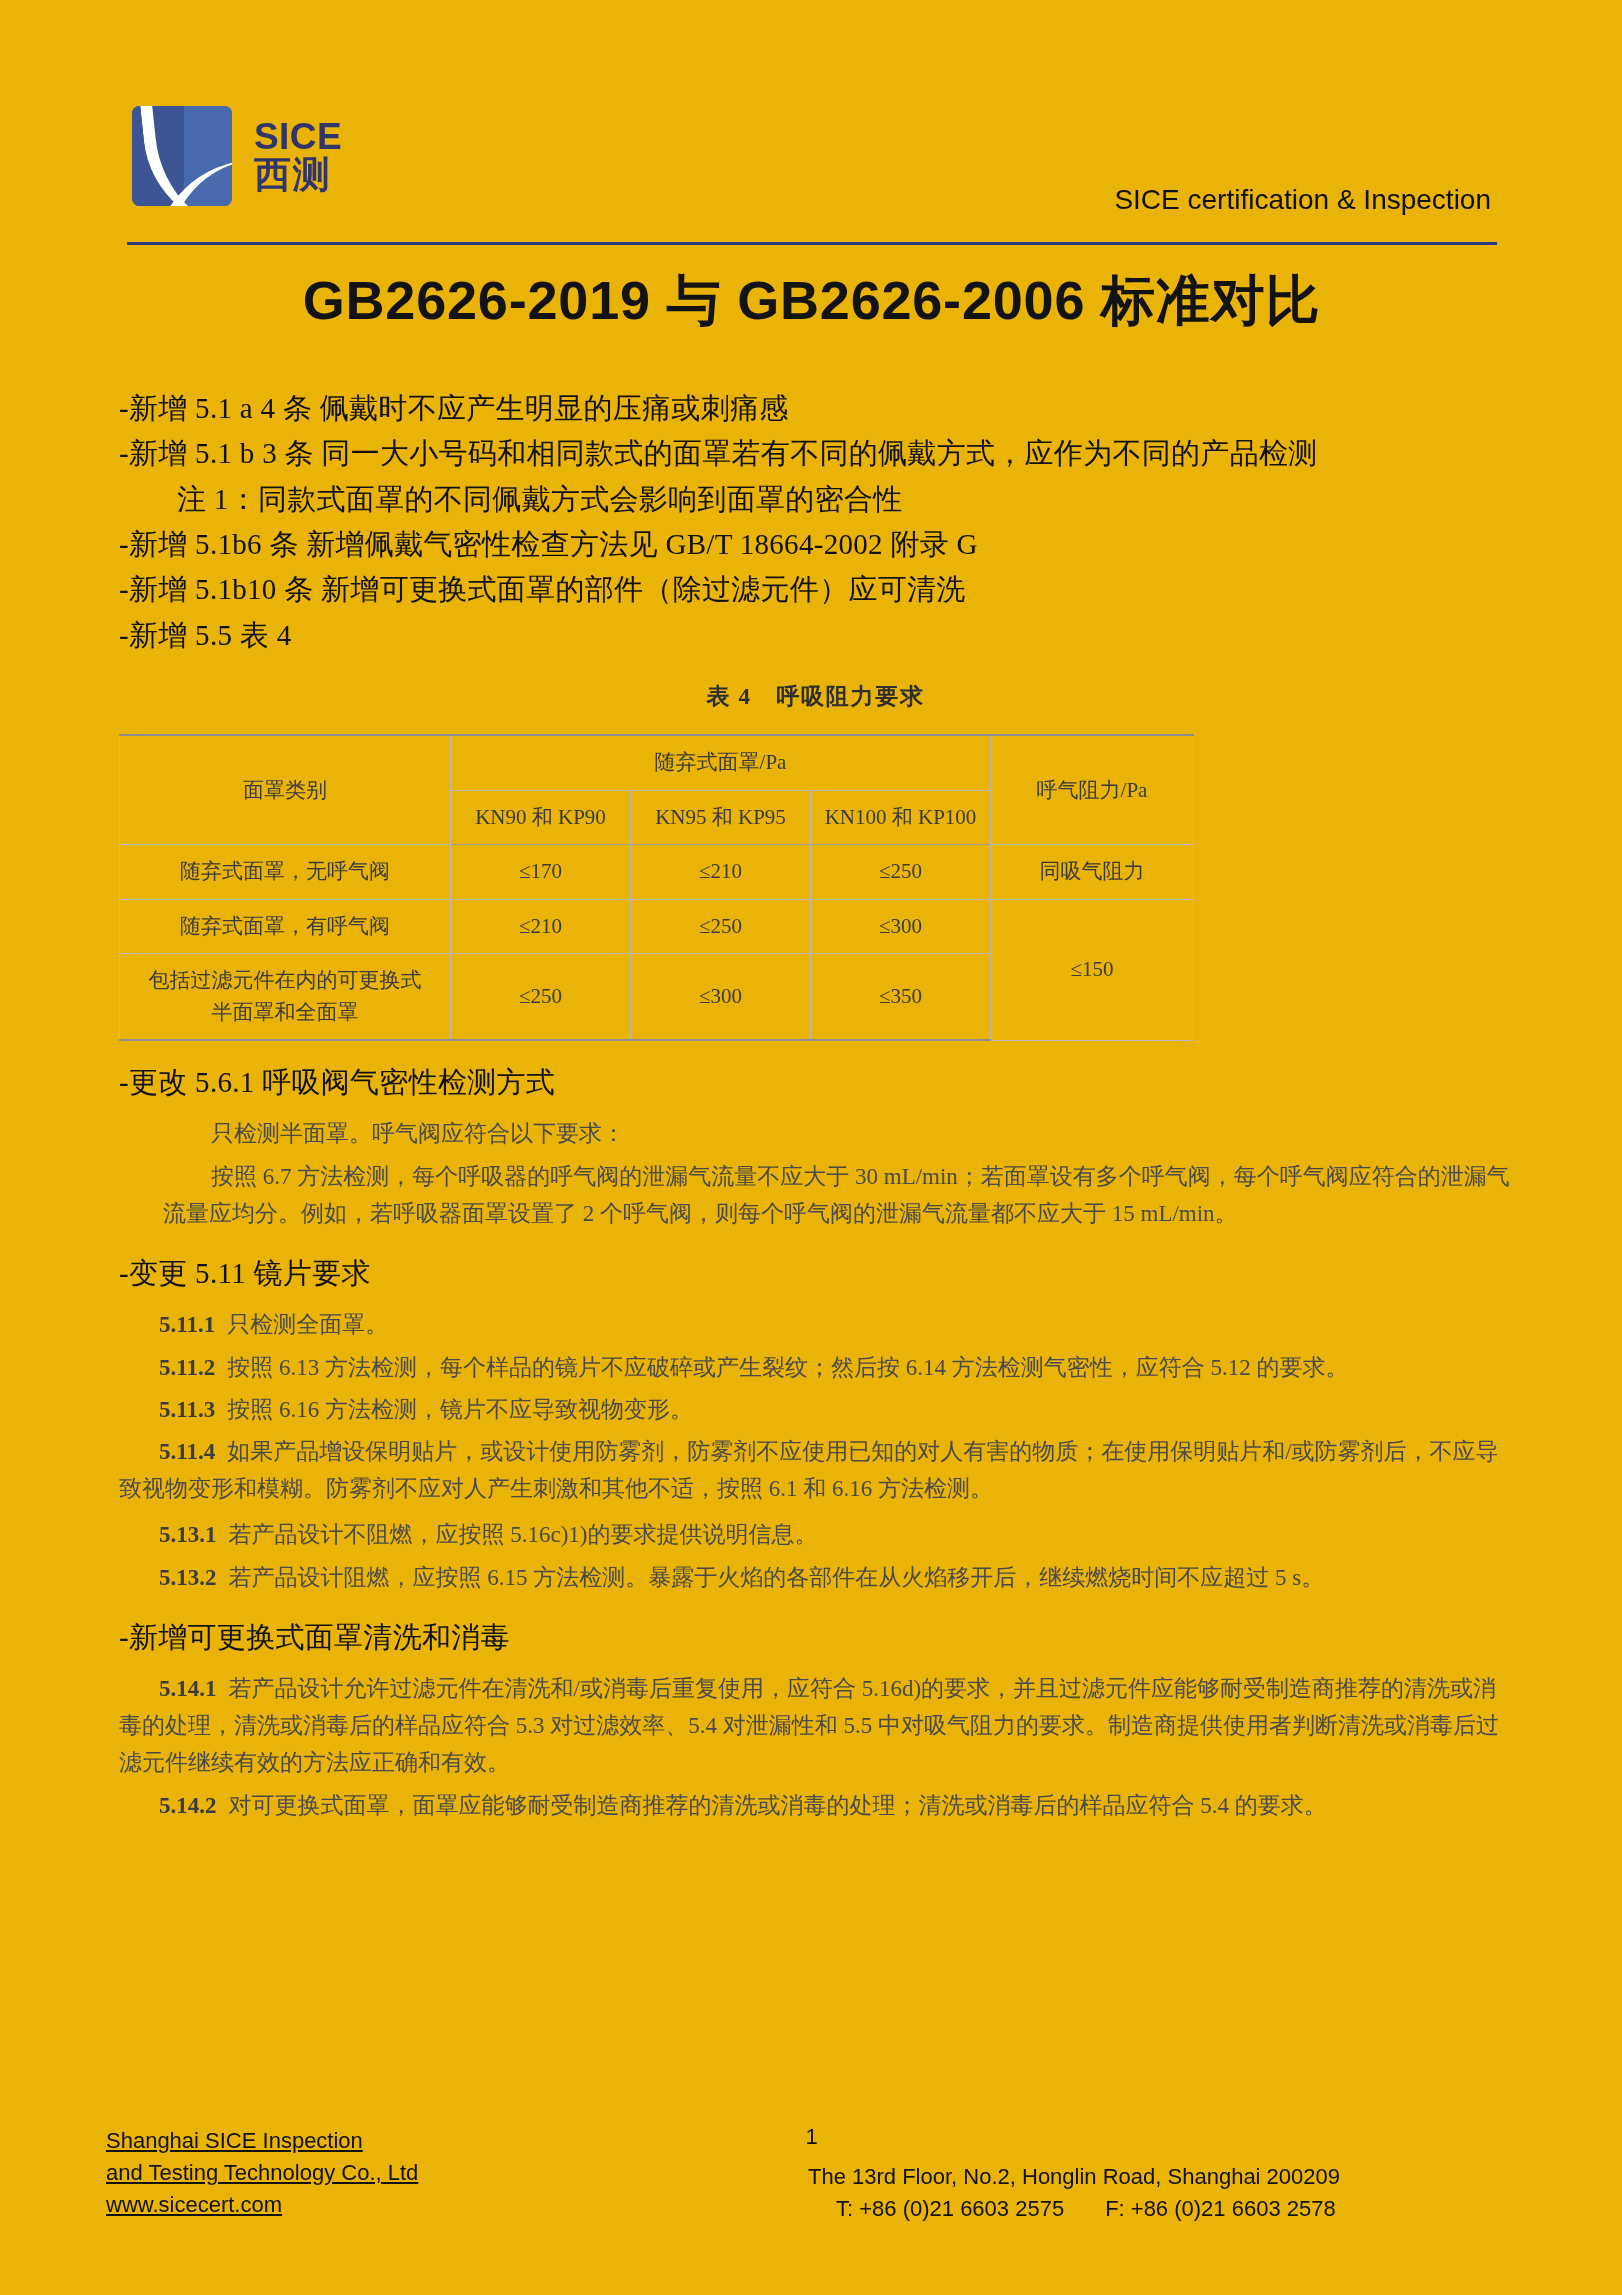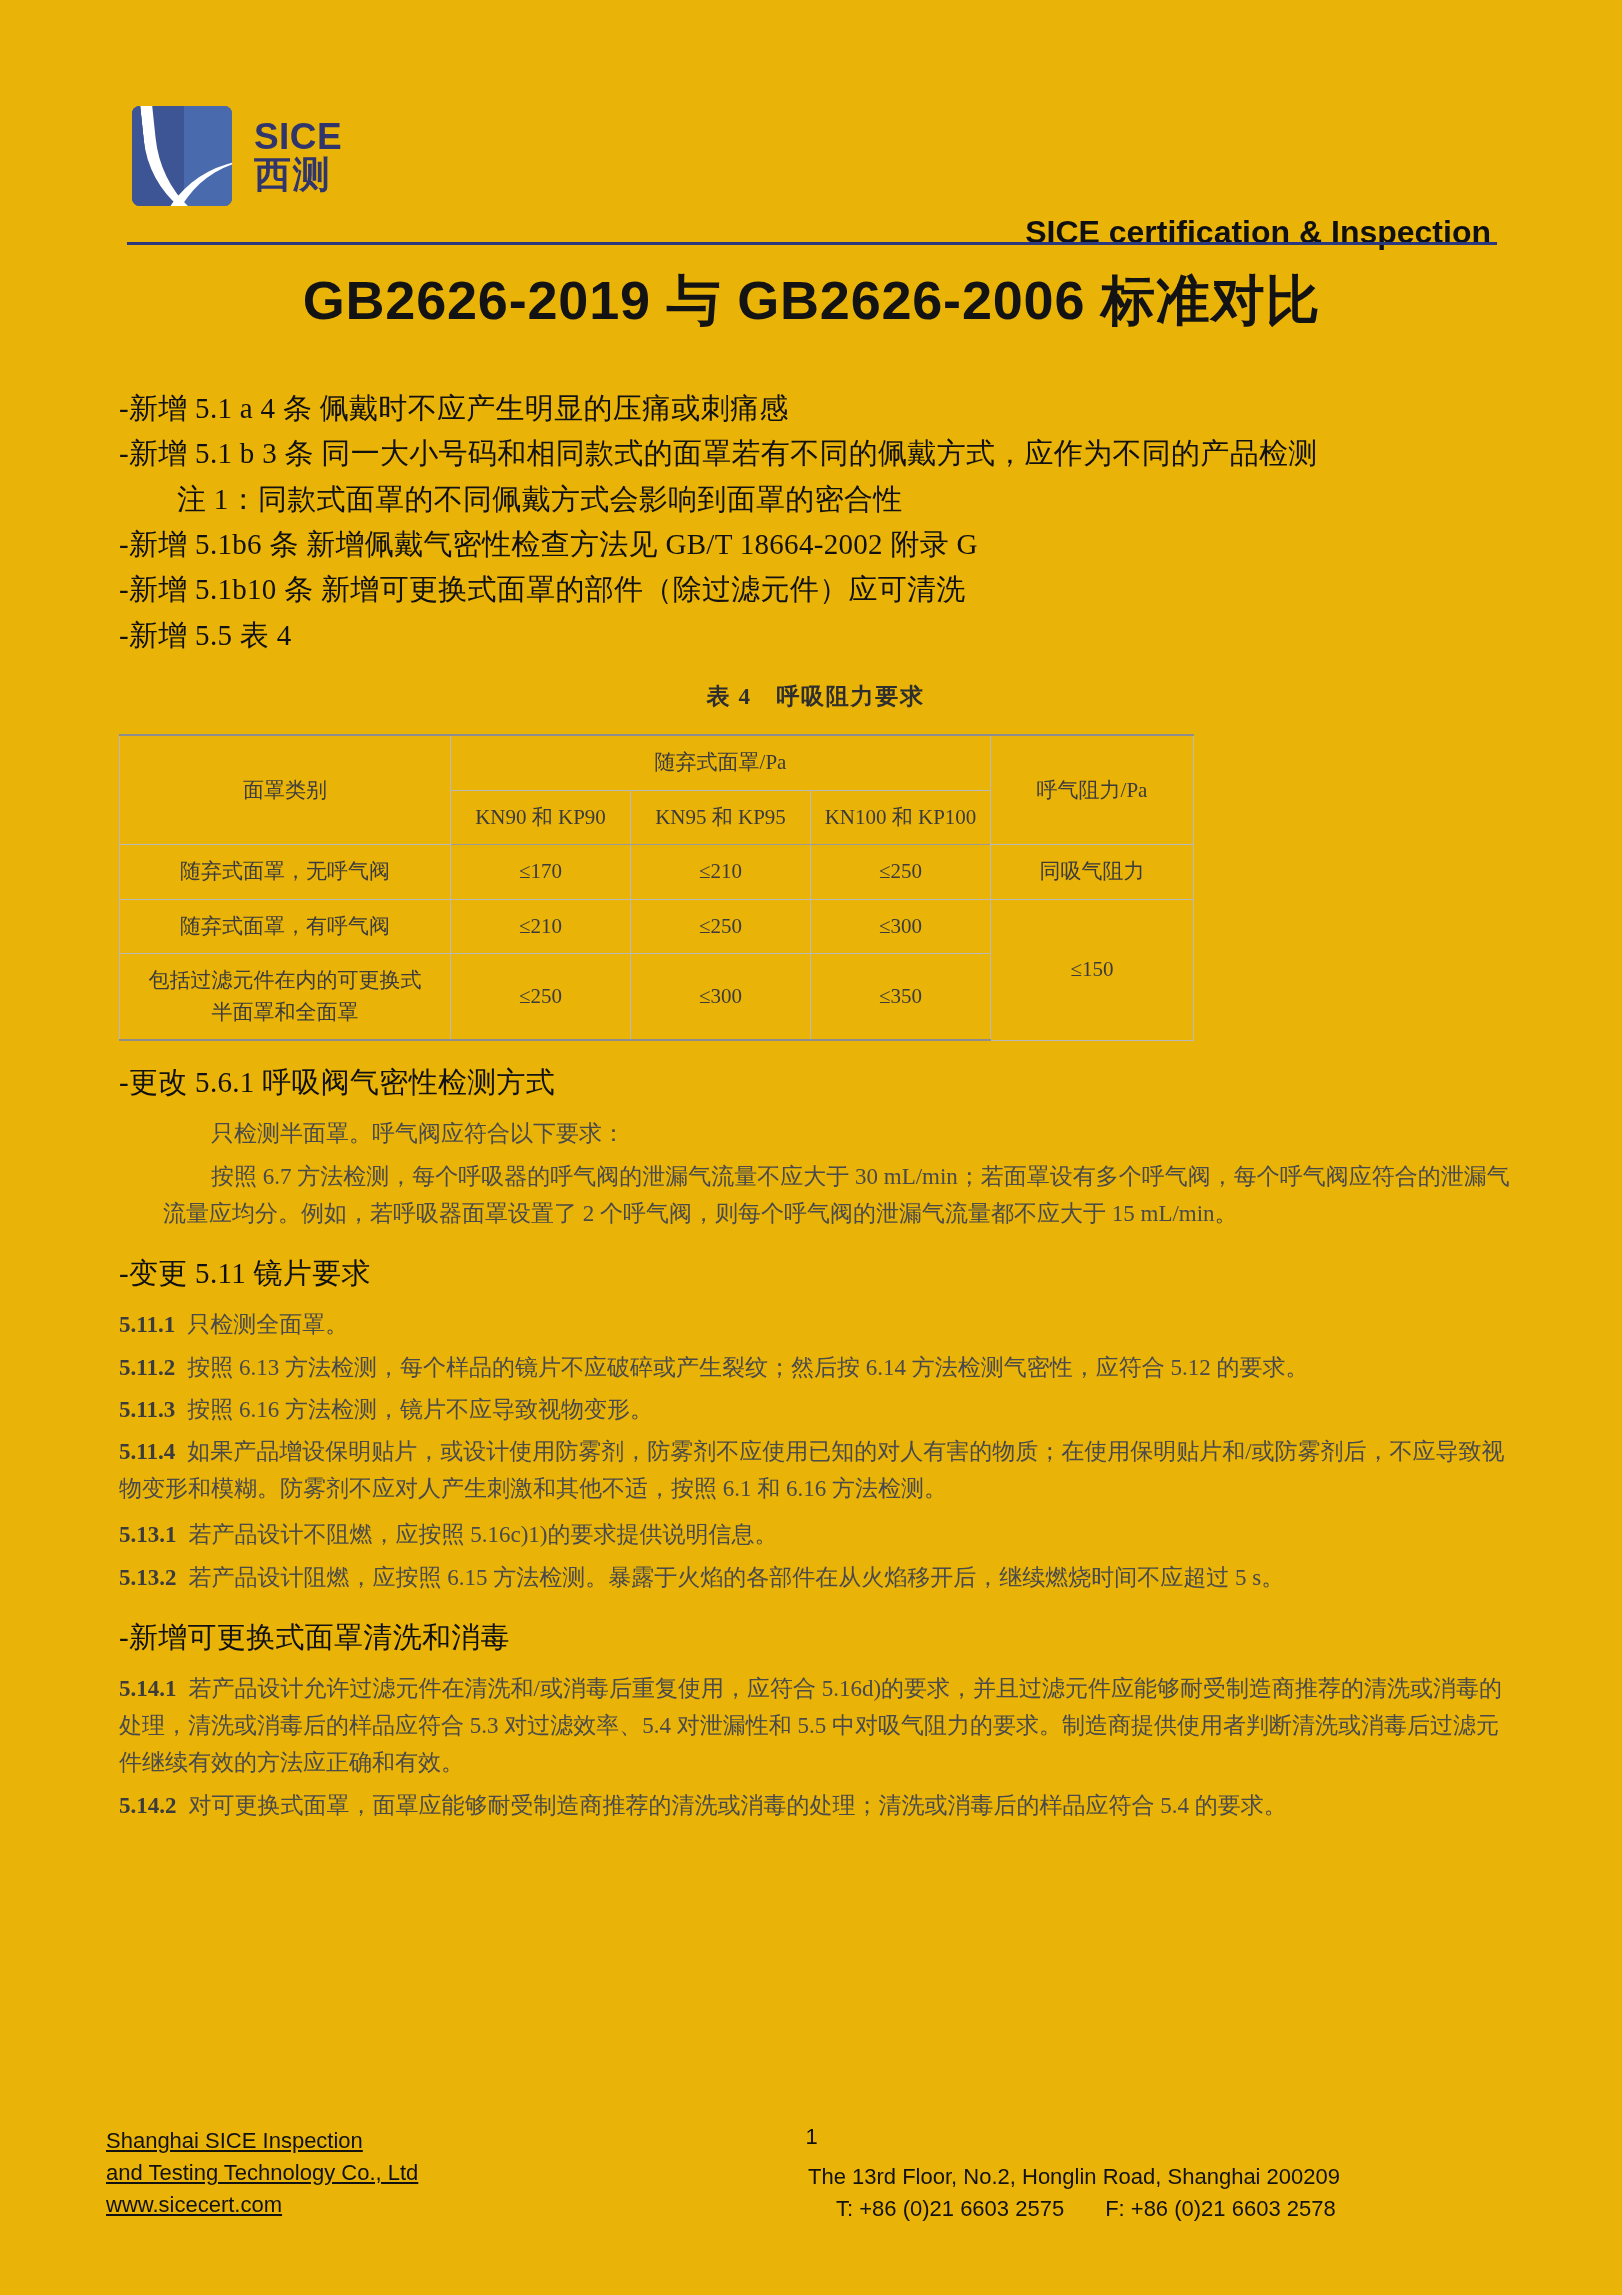--- a/index.html
+++ b/index.html
@@ -94,24 +94,24 @@
   .logo-text .brand-cn {
     font-family: "Liberation Sans", sans-serif;
     font-weight: bold;
     font-size: 37px;
     color: #30356b;
     letter-spacing: 1.7px;
   }
   .header-tagline {
     position: absolute;
     right: 132px;
-    top: 214px;
+    top: 184px;
     font-family: "Liberation Sans", sans-serif;
-    font-weight: bold;
-    font-size: 32px;
+    font-weight: normal;
+    font-size: 28px;
     color: #101010;
     white-space: nowrap;
   }
   .header-rule {
     position: absolute;
     left: 127px;
     right: 126px;
     top: 242px;
     height: 2.5px;
     background: #2b3a80;
@@ -178,20 +178,21 @@
   .excerpt .indent {
     text-indent: 48px;
   }
   .excerpt .pad {
     padding-left: 44px;
   }
   .excerpt .num {
     font-weight: bold;
     color: #3c3c3c;
     margin-right: 12px;
+    margin-left: 40px;
   }
 
   
   .table-wrap {
     margin: 25.5px 0 12px 0;
   }
   .table-caption {
     text-align: center;
     font-family: "Liberation Serif", serif;
     font-weight: bold;

